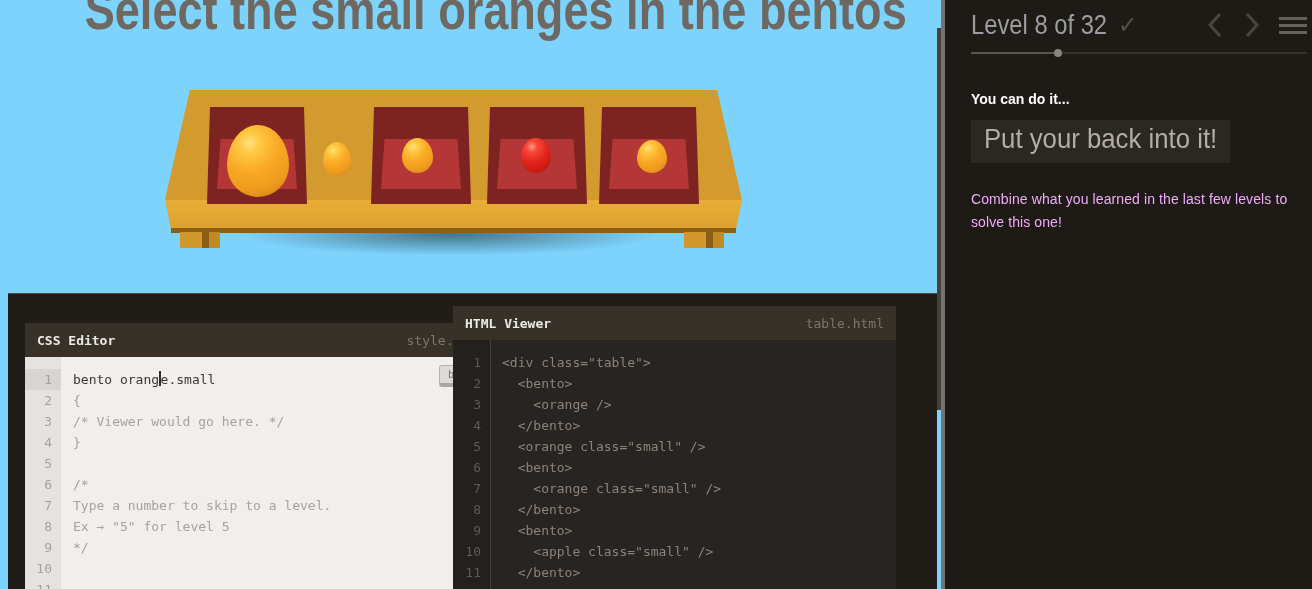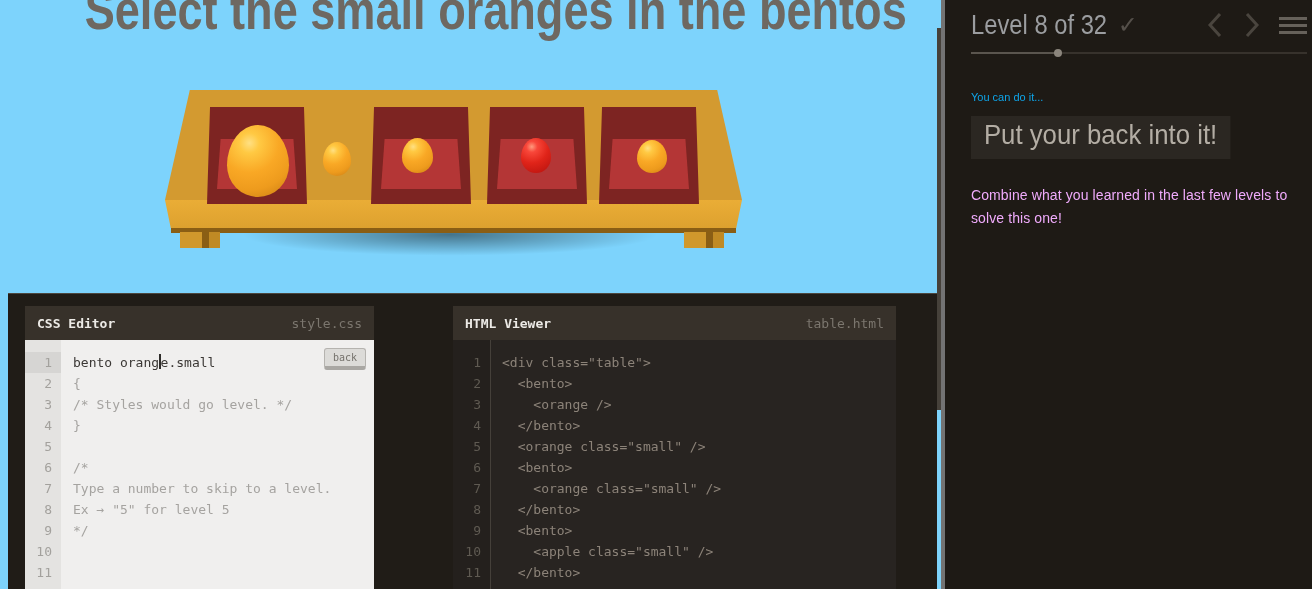--- a/index.html
+++ b/index.html
@@ -38,21 +38,21 @@
   .pos-1 { left:77px;  top:40px; width:62px; height:72px; }
   .pos-2 { left:173px; top:57px; width:28px; height:34px; }
   .pos-3 { left:252px; top:53px; width:31px; height:35px; }
   .pos-4 { left:371px; top:53px; width:30px; height:35px; }
   .pos-5 { left:487px; top:55px; width:30px; height:33px; }
 
   
   .panels { position:absolute; left:8px; top:293px; width:929px; height:296px;
             background:#201c17; border-top:1px solid #4d473f; }
   .panel { position:absolute; top:12px; bottom:0; }
-  .panel-css  { left:17px;  width:349px; }
+  .panel-css  { left:17px;  width:464px;margin-top:17px; }
   .panel-html { left:445px; width:443px; }
   .panel-header { height:34px; background:#37312a; display:flex; align-items:center;
        justify-content:space-between; padding:0 12px;
        font-family:"DejaVu Sans Mono",monospace; font-size:13px; }
   .panel-title { color:#eceae6; font-weight:bold; }
   .panel-file  { color:#7b766e; }
 
   .editor { position:absolute; top:34px; left:0; right:0; bottom:0; overflow:hidden;
        font-family:"DejaVu Sans Mono",monospace; font-size:13px; line-height:21px; }
   .editor::before { content:""; position:absolute; left:0; top:0; bottom:0; width:37px; }
@@ -87,21 +87,21 @@
   .check { font-size:24px; color:#55504a; margin-left:-8px; }
   .sb-spacer { flex:1; }
   .nav-ic { margin-left:17px; cursor:pointer; display:block; }
   .burger { width:28px; display:flex; flex-direction:column; gap:4px; }
   .burger span { display:block; height:3px; background:#66615a; }
   .progress { position:relative; margin-top:7px; height:8px; }
   .prog-track { position:absolute; left:0; right:0; top:3px; height:2px; background:#37322c; }
   .prog-done  { position:absolute; left:0; top:3px; height:2px; background:#5a554e; }
   .prog-dot   { position:absolute; top:0; width:8px; height:8px; border-radius:50%;
                 background:#8b857c; margin-left:-4px; }
-  .encourage { margin-top:34px; font-size:11px; color:#0ea5e9; }
+  .encourage { margin-top:34px; font-size:14px; color:#ffffff;font-weight:bold; }
   .hint-box { display:inline-block; margin-top:13px; padding:3px 14px 8px; background:#2b2722;
               font-size:28px; color:#b3ada4; transform:scaleX(0.92); transform-origin:0 50%;
               white-space:nowrap; }
   .descr { margin-top:25px; font-size:14px; line-height:23px; color:#f0abfc; width:336px;
            letter-spacing:0.1px; }
 </style>
 </head>
 <body>
 
 <main class="stage">
@@ -145,21 +145,21 @@
             <div class="cline active">
               <span class="ln">1</span>
               <span class="lc code">bento orang<span class="caret"></span>e.small</span>
             </div>
             <div class="cline">
               <span class="ln">2</span>
               <span class="lc comment">{</span>
             </div>
             <div class="cline">
               <span class="ln">3</span>
-              <span class="lc comment">/* Styles would go level. */</span>
+              <span class="lc comment">/* Viewer would go here. */</span>
             </div>
             <div class="cline">
               <span class="ln">4</span>
               <span class="lc comment">}</span>
             </div>
             <div class="cline">
               <span class="ln">5</span>
               <span class="lc comment"></span>
             </div>
             <div class="cline">

